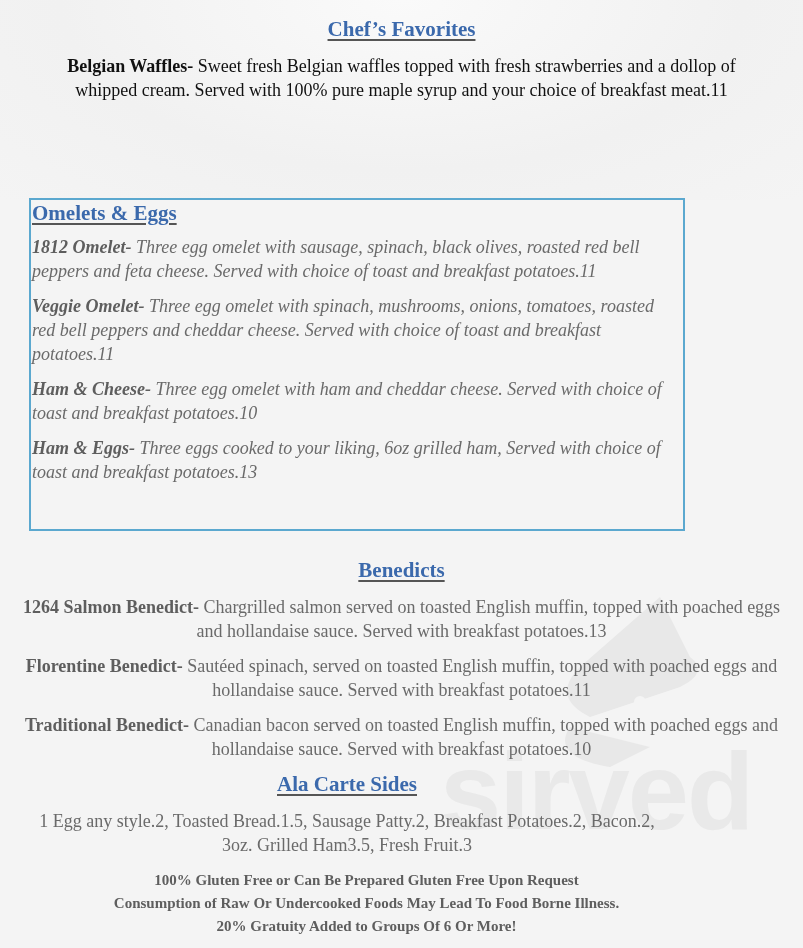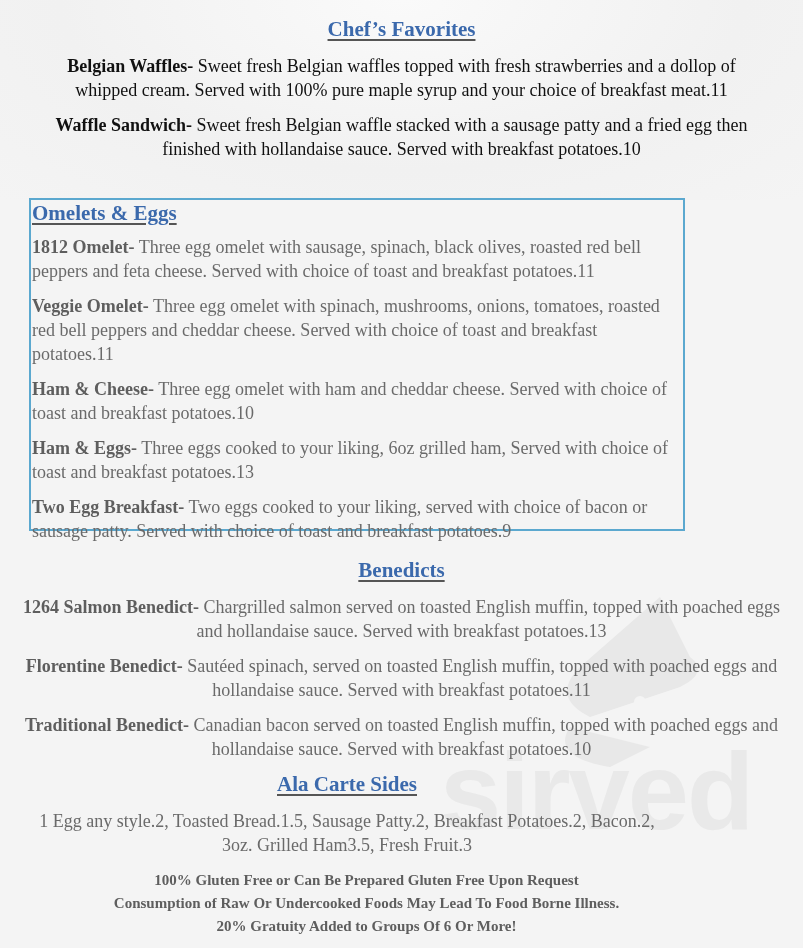--- a/index.html
+++ b/index.html
@@ -42,21 +42,21 @@
     #chef { position: absolute; left: 0; top: 17px; width: 803px; }
     #chef .section-title { margin-bottom: 12px; }
     #chef .item { padding: 0 52px; margin-bottom: 11px; }
 
     #omelets {
       position: absolute; left: 29px; top: 198px; width: 656px; height: 333px;
       border: 2px solid #5ba8cf; box-sizing: border-box;
       padding: 0 0 0 1px;
     }
     #omelets .section-title { text-align: left; margin: 1px 0 9px 0; }
-    #omelets .item { margin-bottom: 11px; padding-right: 12px; }
+    #omelets .item { margin-bottom: 11px; padding-right: 12px; font-style: italic; }
 
     #benedicts { position: absolute; left: 0; top: 558px; width: 803px; }
     #benedicts .section-title { margin-bottom: 12px; }
     #benedicts .item { padding: 0 8px; margin-bottom: 11px; }
 
     #sides { position: absolute; left: 0; top: 772px; width: 694px; }
     #sides .section-title { margin-bottom: 12px; }
     #sides .item { padding: 0 30px; margin-bottom: 8px; }
 
     #notes { position: absolute; left: 9px; top: 869px; width: 715px; }
@@ -79,41 +79,35 @@
   <span class="wm-text">sirved</span>
 </div>
 
 <div class="content">
 
   <section id="chef">
     <h2 class="section-title">Chef’s Favorites</h2>
     <p class="item center black">
       <b>Belgian Waffles-</b><span> Sweet fresh Belgian waffles topped with fresh strawberries and a dollop of whipped cream. Served with 100% pure maple syrup and your choice of breakfast meat.</span><span>11</span>
     </p>
-    <p class="item center black">
-      <b>Waffle Sandwich-</b><span> Sweet fresh Belgian waffle stacked with a sausage patty and a fried egg then finished with hollandaise sauce. Served with breakfast potatoes.</span><span>10</span>
-    </p>
   </section>
 
   <section id="omelets">
     <h2 class="section-title">Omelets &amp; Eggs</h2>
     <p class="item gray">
       <b>1812 Omelet-</b><span> Three egg omelet with sausage, spinach, black olives, roasted red bell peppers and feta cheese. Served with choice of toast and breakfast potatoes.</span><span>11</span>
     </p>
     <p class="item gray">
       <b>Veggie Omelet-</b><span> Three egg omelet with spinach, mushrooms, onions, tomatoes, roasted red bell peppers and cheddar cheese. Served with choice of toast and breakfast potatoes.</span><span>11</span>
     </p>
     <p class="item gray">
       <b>Ham &amp; Cheese-</b><span> Three egg omelet with ham and cheddar cheese. Served with choice of toast and breakfast potatoes.</span><span>10</span>
     </p>
     <p class="item gray">
       <b>Ham &amp; Eggs-</b><span> Three eggs cooked to your liking, 6oz grilled ham, Served with choice of toast and breakfast potatoes.</span><span>13</span>
-    </p>
-    <p class="item gray">
-      <b>Two Egg Breakfast-</b><span> Two eggs cooked to your liking, served with choice of bacon or sausage patty. Served with choice of toast and breakfast potatoes.</span><span>9</span>
     </p>
   </section>
 
   <section id="benedicts">
     <h2 class="section-title">Benedicts</h2>
     <p class="item center gray">
       <b>1264 Salmon Benedict-</b><span> Chargrilled salmon served on toasted English muffin, topped with poached eggs and hollandaise sauce. Served with breakfast potatoes.</span><span>13</span>
     </p>
     <p class="item center gray">
       <b>Florentine Benedict-</b><span> Sautéed spinach, served on toasted English muffin, topped with poached eggs and hollandaise sauce. Served with breakfast potatoes.</span><span>11</span>

